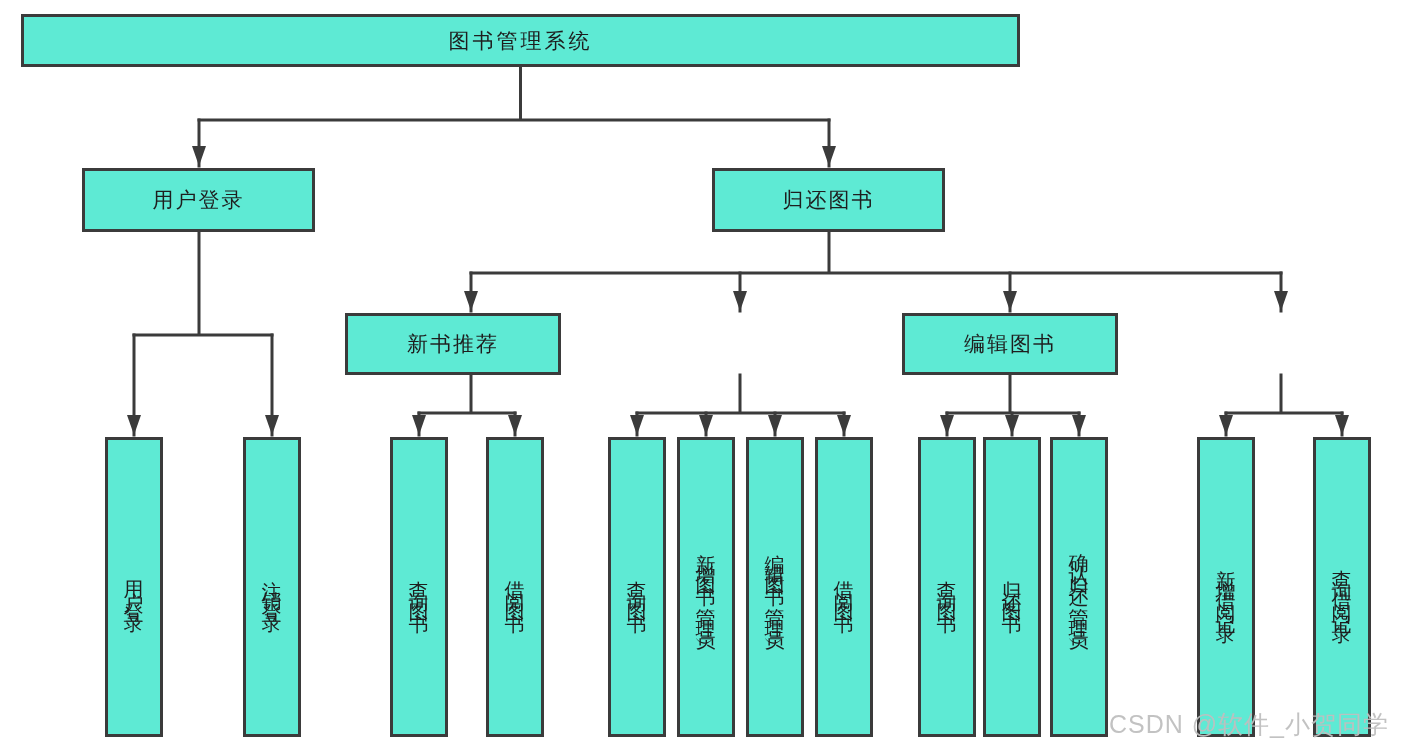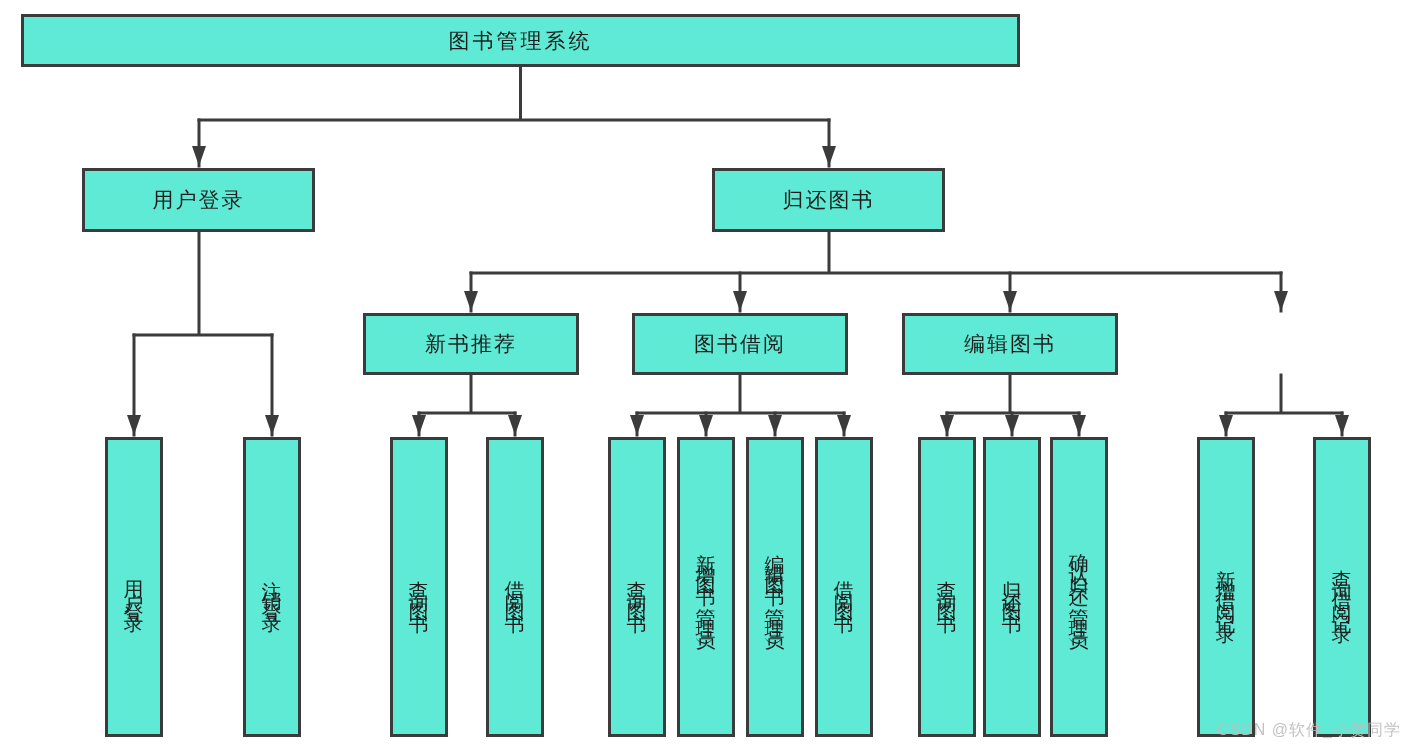--- a/index.html
+++ b/index.html
@@ -18,22 +18,22 @@
   .root{left:21px;top:14px;width:999px;height:53px;}
   .root .lbl{letter-spacing:3px;}
   .h2{top:168px;width:233px;height:64px;}
   .h3{top:313px;width:216px;height:62px;}
   .leaf{top:437px;width:58px;height:300px;}
   .leaf .lbl{
     writing-mode:vertical-rl;text-orientation:mixed;
     font-size:20px;letter-spacing:11px;line-height:1;
   }
   .watermark{
-    position:absolute;right:4px;bottom:6px;z-index:10;
-    font-size:16px;color:rgba(191,191,191,0.95);letter-spacing:1px;white-space:nowrap;
+    position:absolute;right:16px;bottom:6px;z-index:10;
+    font-size:25px;color:rgba(191,191,191,0.95);letter-spacing:1px;white-space:nowrap;
   }
 </style>
 </head>
 <body>
 
 <div class="canvas">
 
   <svg class="wires" viewBox="0 0 1405 747" xmlns="http://www.w3.org/2000/svg">
     <defs>
       <marker id="ah" viewBox="0 0 22 16" refX="21" refY="8" markerWidth="22" markerHeight="16" orient="auto" markerUnits="userSpaceOnUse">
@@ -81,25 +81,22 @@
     <span class="lbl">图书管理系统</span>
   </div>
 
   <div class="b h2" style="left:82px;">
     <span class="lbl">用户登录</span>
   </div>
   <div class="b h2" style="left:712px;">
     <span class="lbl">归还图书</span>
   </div>
 
-  <div class="b h3" style="left:363px;">
+  <div class="b h3" style="left:345px;">
     <span class="lbl">新书推荐</span>
-  </div>
-  <div class="b h3" style="left:632px;">
-    <span class="lbl">图书借阅</span>
   </div>
   <div class="b h3" style="left:902px;">
     <span class="lbl">编辑图书</span>
   </div>
 
   <div class="b leaf" style="left:105px;">
     <span class="lbl">用户登录</span>
   </div>
   <div class="b leaf" style="left:243px;">
     <span class="lbl">注销登录</span>

